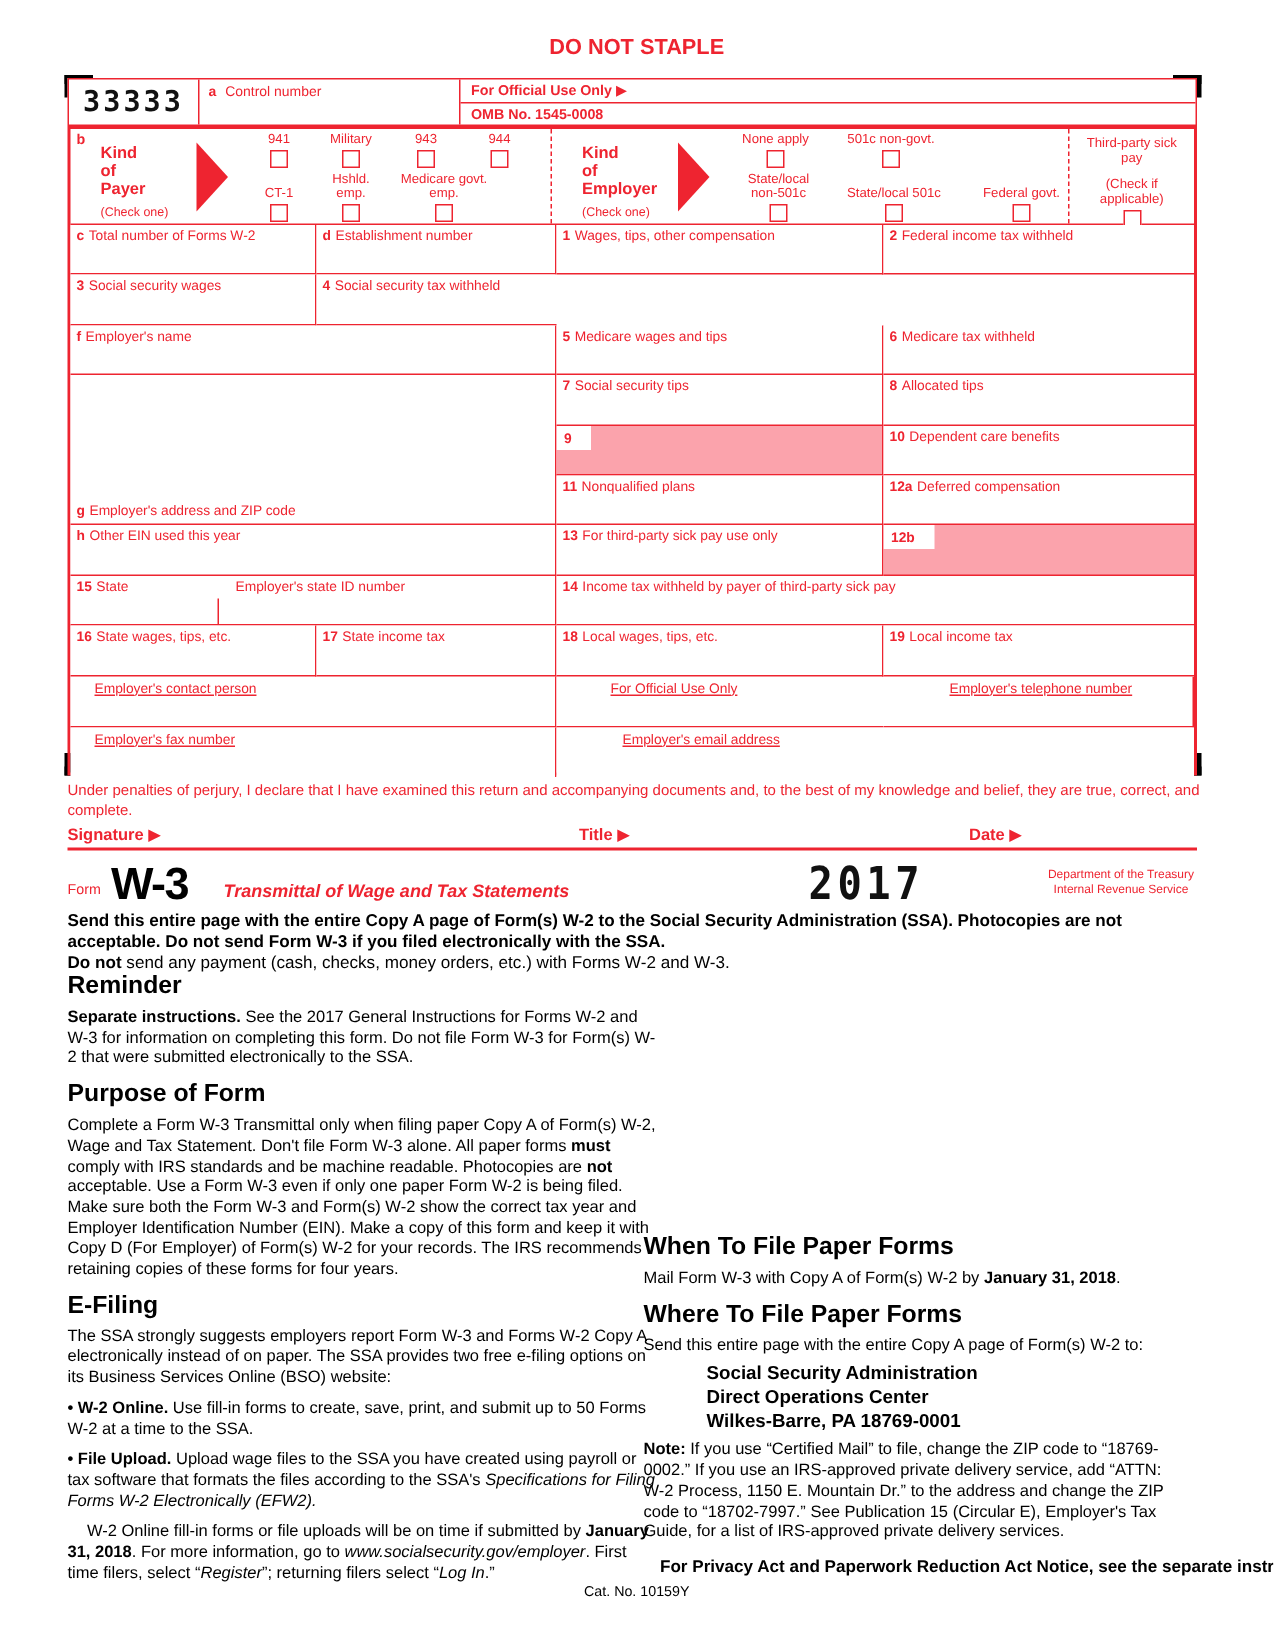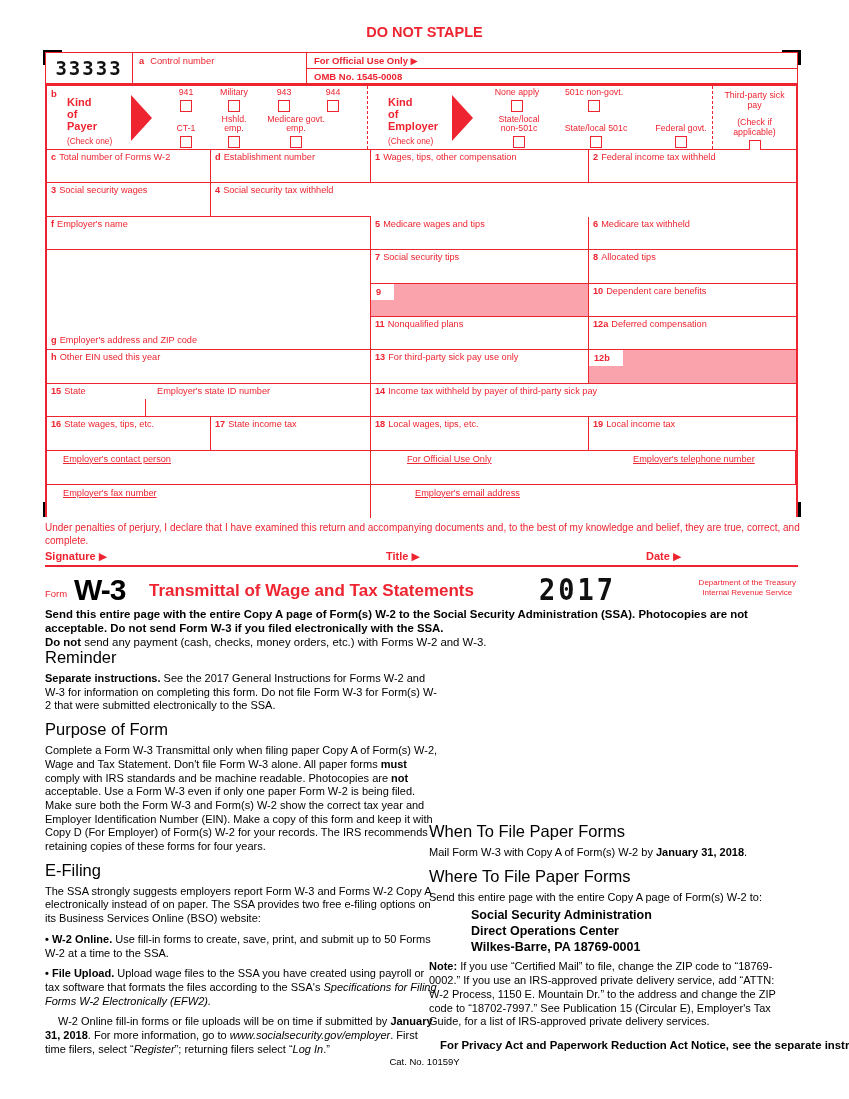--- a/index.html
+++ b/index.html
@@ -85,31 +85,31 @@
     color:var(--red);font-weight:bold;font-size:11px;}
   .sigrow .sg{position:absolute;bottom:2px;}
   .sg.s1{left:0;}
   .sg.s2{left:341px;}
   .sg.s3{left:601px;}
 
   
   .fhead{position:absolute;left:45px;top:571px;width:753px;height:36px;}
   .fword{position:absolute;left:0;bottom:8px;color:var(--red);font-size:9.5px;}
   .fnum{position:absolute;left:29px;bottom:0;color:#000;font-weight:bold;font-size:30px;letter-spacing:-1px;}
-  .ftitle{position:absolute;left:104px;bottom:6px;color:var(--red);font-weight:bold;font-size:17px;}
+  .ftitle{position:absolute;left:104px;bottom:6px;color:var(--red);font-weight:bold;font-size:12px;font-style:italic;}
   .fyear{position:absolute;left:494px;bottom:2px;color:#111;font-family:"DejaVu Sans Mono",monospace;
     font-weight:bold;font-size:27px;letter-spacing:3px;transform:scaleY(1.12);}
   .fdept{position:absolute;right:2px;bottom:10px;color:var(--red);font-size:8px;line-height:9.5px;text-align:center;}
 
   
   .notice{position:absolute;left:45px;top:608px;width:727px;color:#000;font-size:11.4px;line-height:13.8px;}
   .notice .boldp{font-weight:bold;}
   .colL{position:absolute;left:45px;top:648px;width:393px;color:#000;font-size:11px;line-height:13.7px;}
   .colR{position:absolute;left:429px;top:822px;width:362px;color:#000;font-size:11px;line-height:13.7px;}
-  h2.sec{font-size:16.5px;font-weight:normal;color:#000;margin:0 0 5px 0;line-height:19px;}
+  h2.sec{font-size:16.5px;font-weight:bold;color:#000;margin:0 0 5px 0;line-height:19px;}
   .mt{margin-top:11px;}
   .para{margin-bottom:7px;}
   .indent{text-indent:13px;}
   .addr{font-weight:bold;font-size:12.5px;line-height:16px;margin:3px 0 5px 42px;}
 
   .privacy{position:absolute;left:0;top:1039px;width:849px;text-align:right;
     font-weight:bold;font-size:11.4px;color:#000;margin-left:44px;}
   .catno{position:absolute;left:0;top:1056px;width:849px;text-align:center;font-size:9.5px;color:#000;}
 </style>
 </head>

